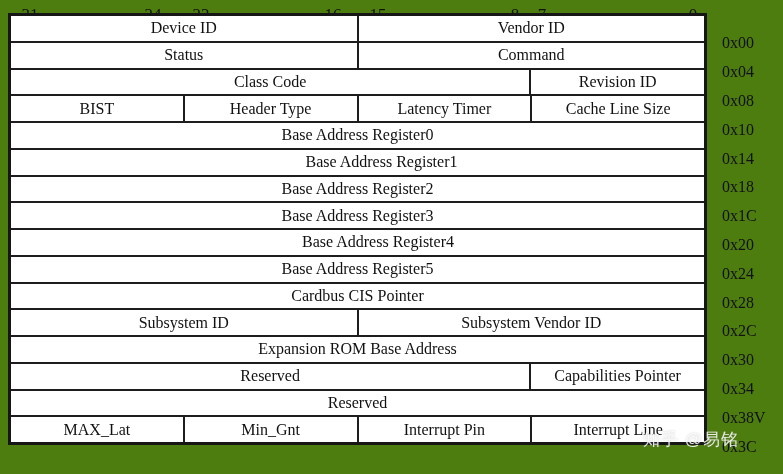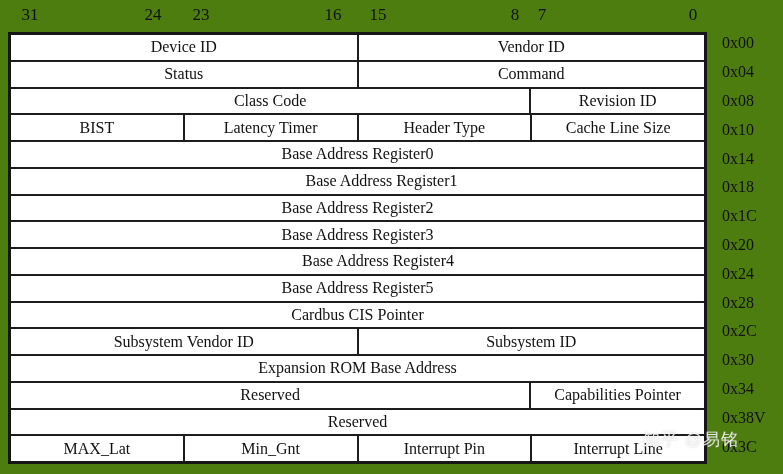--- a/index.html
+++ b/index.html
@@ -29,21 +29,21 @@
     top: 0;
     transform: translateX(-50%);
     font-size: 17px;
     line-height: 22px;
     white-space: nowrap;
   }
   
   .reg-table {
     position: absolute;
     left: 8px;
-    top: 32px;
+    top: 13px;
     width: 699px;
     height: 432px;
     border: 3px solid #161616;
     box-sizing: border-box;
     display: flex;
     flex-direction: column;
     background: #ffffff;
   }
   .reg-row {
     flex: 1 1 0;
@@ -123,22 +123,22 @@
       <div class="reg-row">
         <div class="reg-cell" style="flex-grow: 2;">Status</div>
         <div class="reg-cell" style="flex-grow: 2; text-align: center;">Command</div>
       </div>
       <div class="reg-row">
         <div class="reg-cell" style="flex-grow: 3;">Class Code</div>
         <div class="reg-cell" style="flex-grow: 1;">Revision ID</div>
       </div>
       <div class="reg-row">
         <div class="reg-cell" style="flex-grow: 1;">BIST</div>
+        <div class="reg-cell" style="flex-grow: 1;">Header Type</div>
         <div class="reg-cell" style="flex-grow: 1;">Latency Timer</div>
-        <div class="reg-cell" style="flex-grow: 1;">Header Type</div>
         <div class="reg-cell" style="flex-grow: 1;">Cache Line Size</div>
       </div>
       <div class="reg-row">
         <div class="reg-cell" style="flex-grow: 4;">Base Address Register0</div>
       </div>
       <div class="reg-row">
         <div class="reg-cell" style="flex-grow: 4; padding-left: 48px;">Base Address Register1</div>
       </div>
       <div class="reg-row">
         <div class="reg-cell" style="flex-grow: 4;">Base Address Register2</div>
@@ -149,22 +149,22 @@
       <div class="reg-row">
         <div class="reg-cell" style="flex-grow: 4; margin-left: 41px;">Base Address Register4</div>
       </div>
       <div class="reg-row">
         <div class="reg-cell" style="flex-grow: 4;">Base Address Register5</div>
       </div>
       <div class="reg-row">
         <div class="reg-cell" style="flex-grow: 4;">Cardbus CIS Pointer</div>
       </div>
       <div class="reg-row">
+        <div class="reg-cell" style="flex-grow: 2;">Subsystem ID</div>
         <div class="reg-cell" style="flex-grow: 2;">Subsystem Vendor ID</div>
-        <div class="reg-cell" style="flex-grow: 2;">Subsystem ID</div>
       </div>
       <div class="reg-row">
         <div class="reg-cell" style="flex-grow: 4;">Expansion ROM Base Address</div>
       </div>
       <div class="reg-row">
         <div class="reg-cell" style="flex-grow: 3;">Reserved</div>
         <div class="reg-cell" style="flex-grow: 1;">Capabilities Pointer</div>
       </div>
       <div class="reg-row">
         <div class="reg-cell" style="flex-grow: 4;">Reserved</div>

